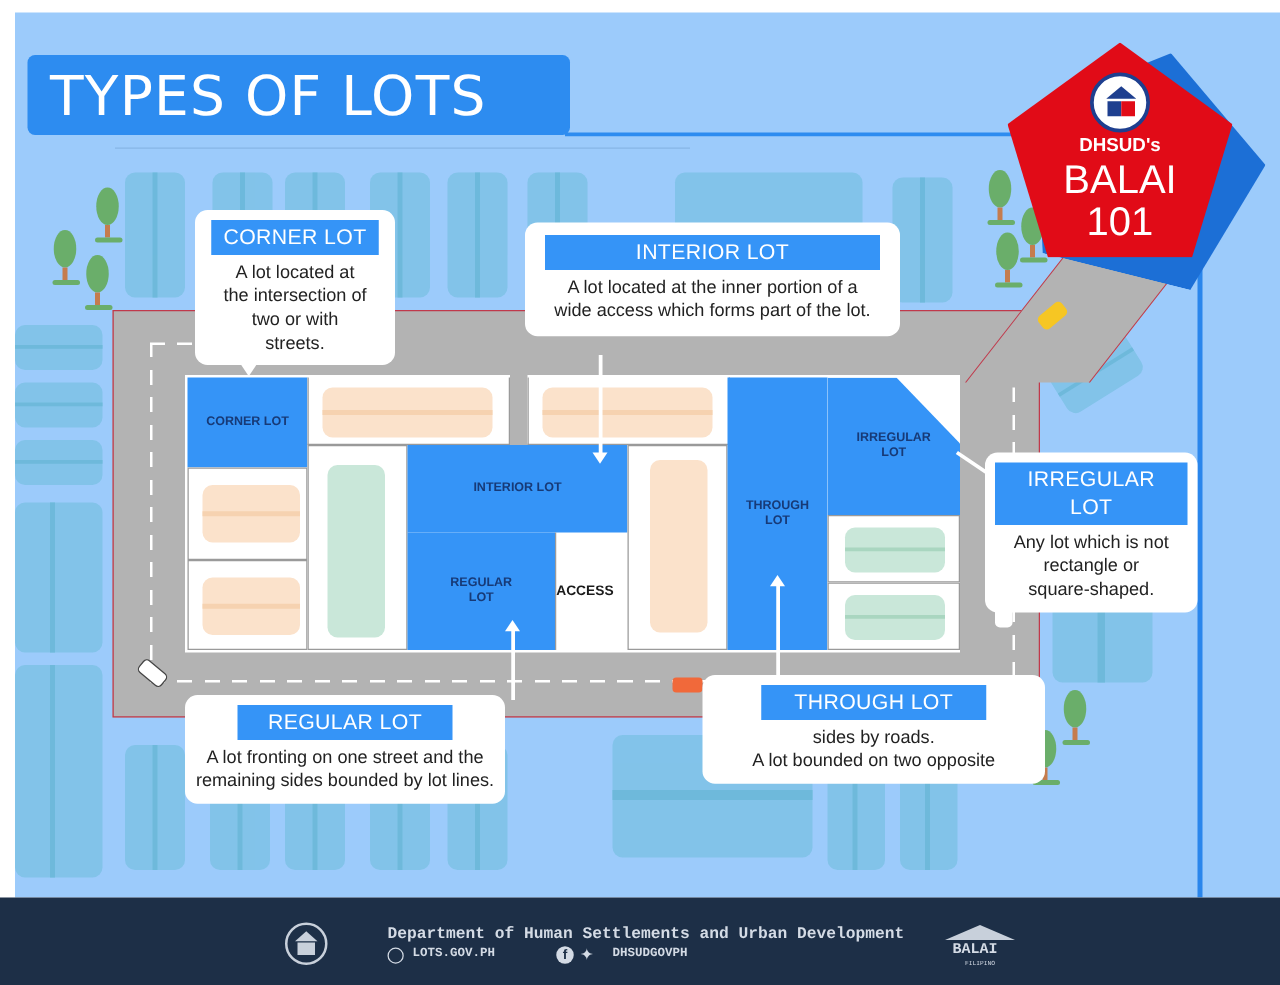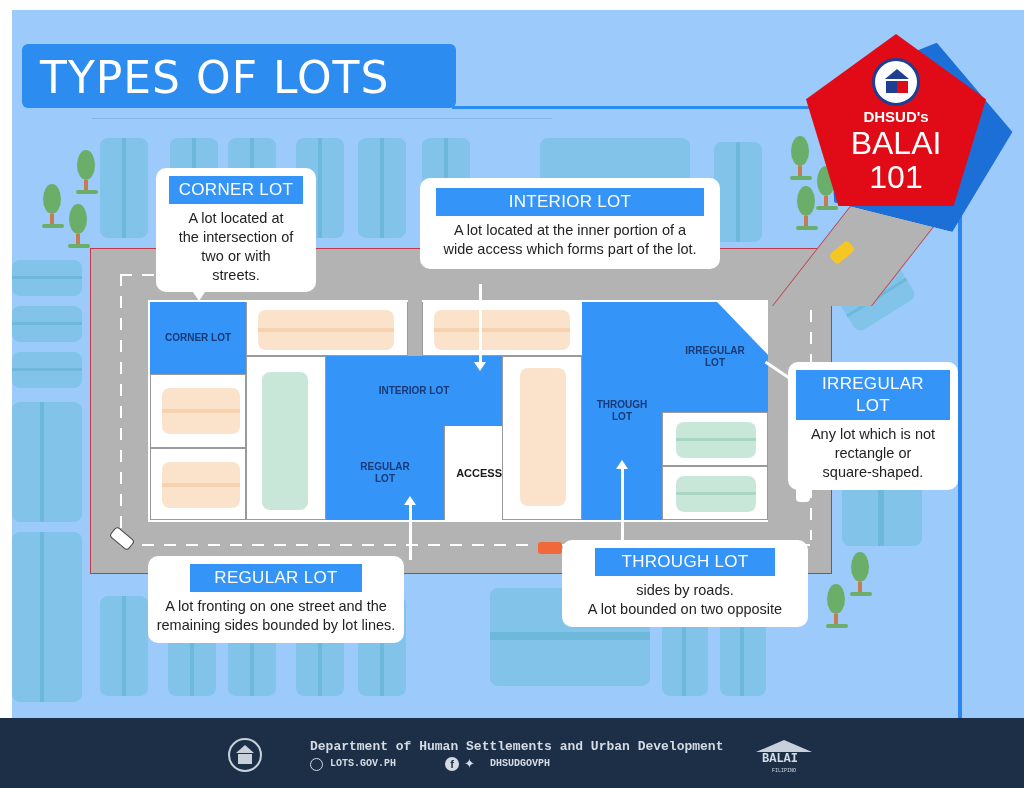--- a/index.html
+++ b/index.html
@@ -8,21 +8,21 @@
   #frame { left: 12px; top: 10px; width: 1012px; height: 708px; background: #9ccbfb; overflow: hidden; }
   .bldg { position: absolute; background: #7ec2e6; border-radius: 8px; opacity: 0.85; }
   .bldg .stripe { position: absolute; background: #66b7d6; }
   .tree { position: absolute; width: 20px; }
   .tree .crown { width: 18px; height: 30px; border-radius: 50%; background: #6aae6a; margin: 0 auto; }
   .tree .trunk { width: 4px; height: 10px; background: #c57c4e; margin: 0 auto; }
   .tree .base { width: 22px; height: 4px; background: #6aae6a; border-radius: 2px; margin: 0 auto; }
   .road { position: absolute; background: #b3b3b3; }
   .lot { position: absolute; background: #ffffff; border: 1px solid #9a9a9a; }
   .lot-blue { position: absolute; background: #3594f7; display: flex; align-items: center; justify-content: center; text-align: center; color: #173a77; font-size: 10px; font-weight: bold; line-height: 1.2; }
-  .lot-white-label { position: absolute; display: flex; align-items: center; justify-content: flex-end; color: #1a1a1a; font-size: 11px; font-weight: bold; }
+  .lot-white-label { position: absolute; display: flex; align-items: center; justify-content: flex-start; color: #1a1a1a; font-size: 11px; font-weight: bold; }
   .house-peach { position: absolute; background: #fbe2cb; border-radius: 8px; }
   .house-peach .ridge { position: absolute; background: #f6d2b0; }
   .house-green { position: absolute; background: #c9e7d9; border-radius: 8px; }
   .house-green .ridge { position: absolute; background: #a9d6c0; }
   .callout { position: absolute; background: #ffffff; border-radius: 10px; text-align: center; color: #222; font-size: 14.5px; line-height: 1.3; padding: 8px 8px; }
   .callout .tag { display: inline-block; background: #3594f7; color: #ffffff; font-size: 17px; padding: 3px 10px; margin-bottom: 5px; letter-spacing: 0.3px; }
   .arrow-v { position: absolute; width: 3px; background: #ffffff; }
   .arrow-head-down { position: absolute; width: 0; height: 0; border-left: 6px solid transparent; border-right: 6px solid transparent; border-top: 9px solid #ffffff; }
   .arrow-head-up { position: absolute; width: 0; height: 0; border-left: 6px solid transparent; border-right: 6px solid transparent; border-bottom: 9px solid #ffffff; }
   .dash-h { position: absolute; height: 2px; background: repeating-linear-gradient(90deg, #ffffff 0 12px, transparent 12px 22px); }
@@ -260,21 +260,21 @@
     <div>rectangle or</div>
     <div>square-shaped.</div>
   </div>
 
   <div class="callout" style="left:114px;top:546px;width:256px;margin-left:22px;">
     <div class="tag" style="padding:3px 24px;">REGULAR LOT</div>
     <div>A lot fronting on one street and the</div>
     <div>remaining sides bounded by lot lines.</div>
   </div>
 
-  <div class="callout" style="left:550px;top:530px;width:246px;">
+  <div class="callout" style="left:550px;top:530px;width:274px;">
     <div class="tag" style="padding:3px 26px;">THROUGH LOT</div>
     <div>sides by roads.</div>
     <div>A lot bounded on two opposite</div>
   </div>
 
   <div class="abs" style="left:808px;top:30px;width:190px;height:180px;background:#1c6fd6;clip-path:polygon(50% 0,100% 38%,82% 100%,18% 100%,0 38%);transform:rotate(14deg);"></div>
   <div class="abs" style="left:794px;top:24px;width:180px;height:172px;background:#e10b17;clip-path:polygon(50% 0,100% 38%,82% 100%,18% 100%,0 38%);"></div>
   <div class="abs" style="left:860px;top:48px;width:48px;height:48px;border-radius:50%;background:#ffffff;border:3px solid #1e3f8f;">
     <div style="position:absolute;left:10px;top:8px;width:0;height:0;border-left:12px solid transparent;border-right:12px solid transparent;border-bottom:10px solid #1e3f8f;"></div>
     <div style="position:absolute;left:11px;top:20px;width:11px;height:12px;background:#1e3f8f;"></div>

